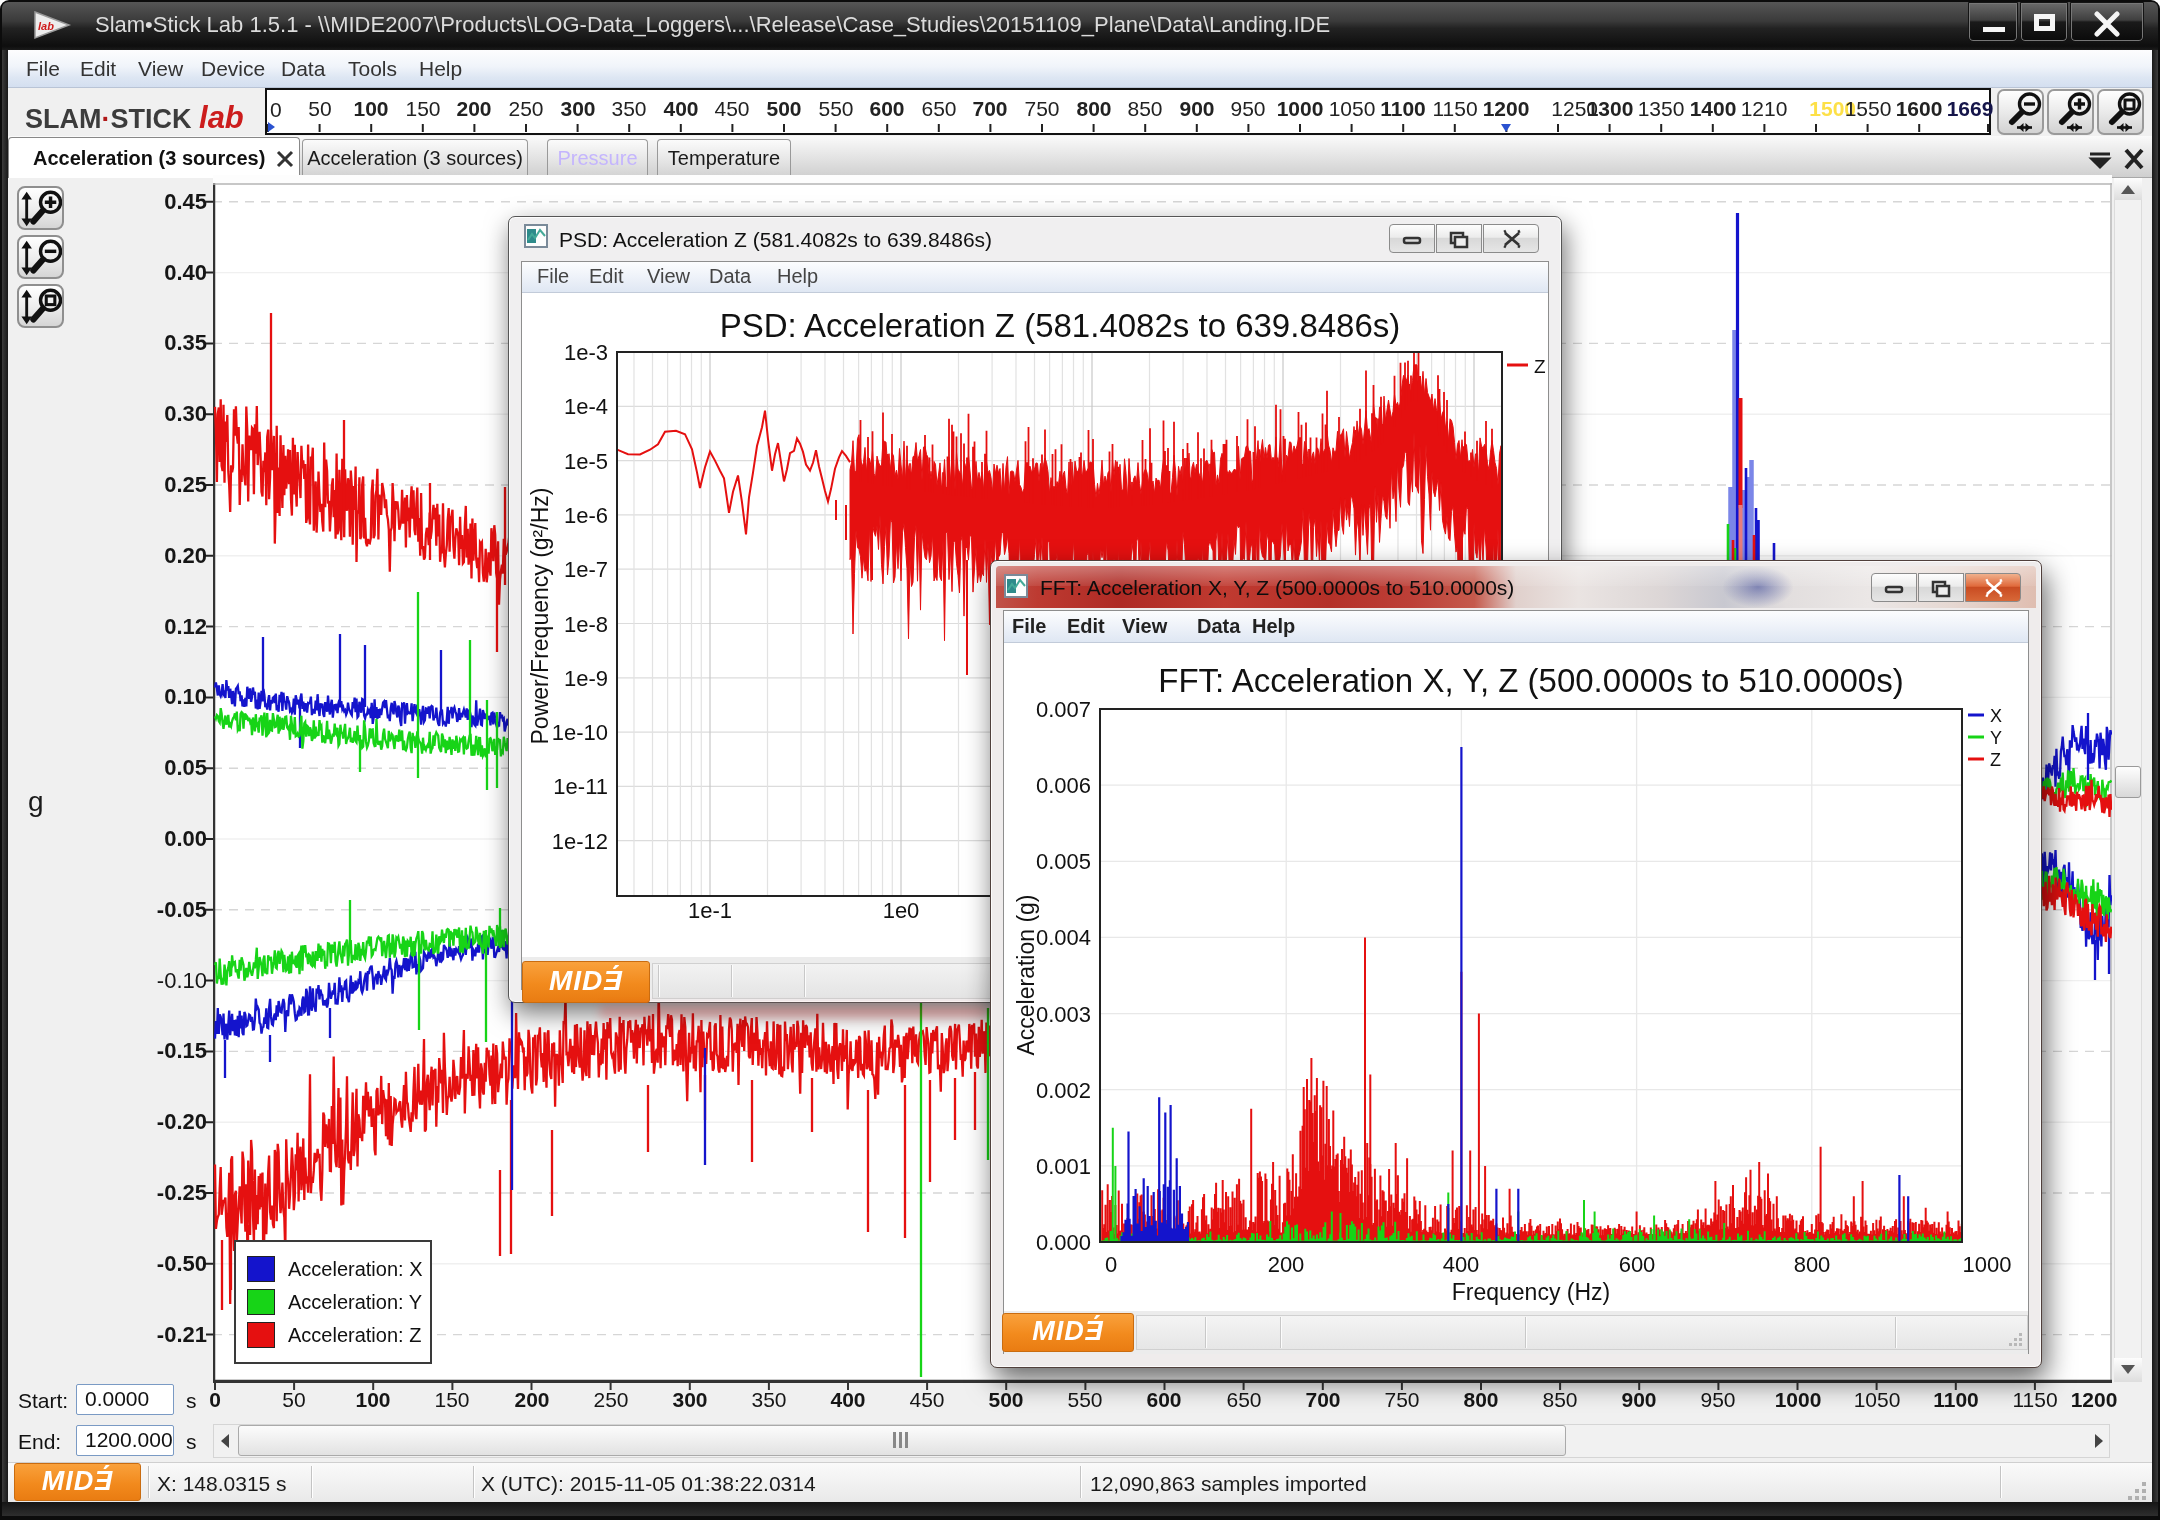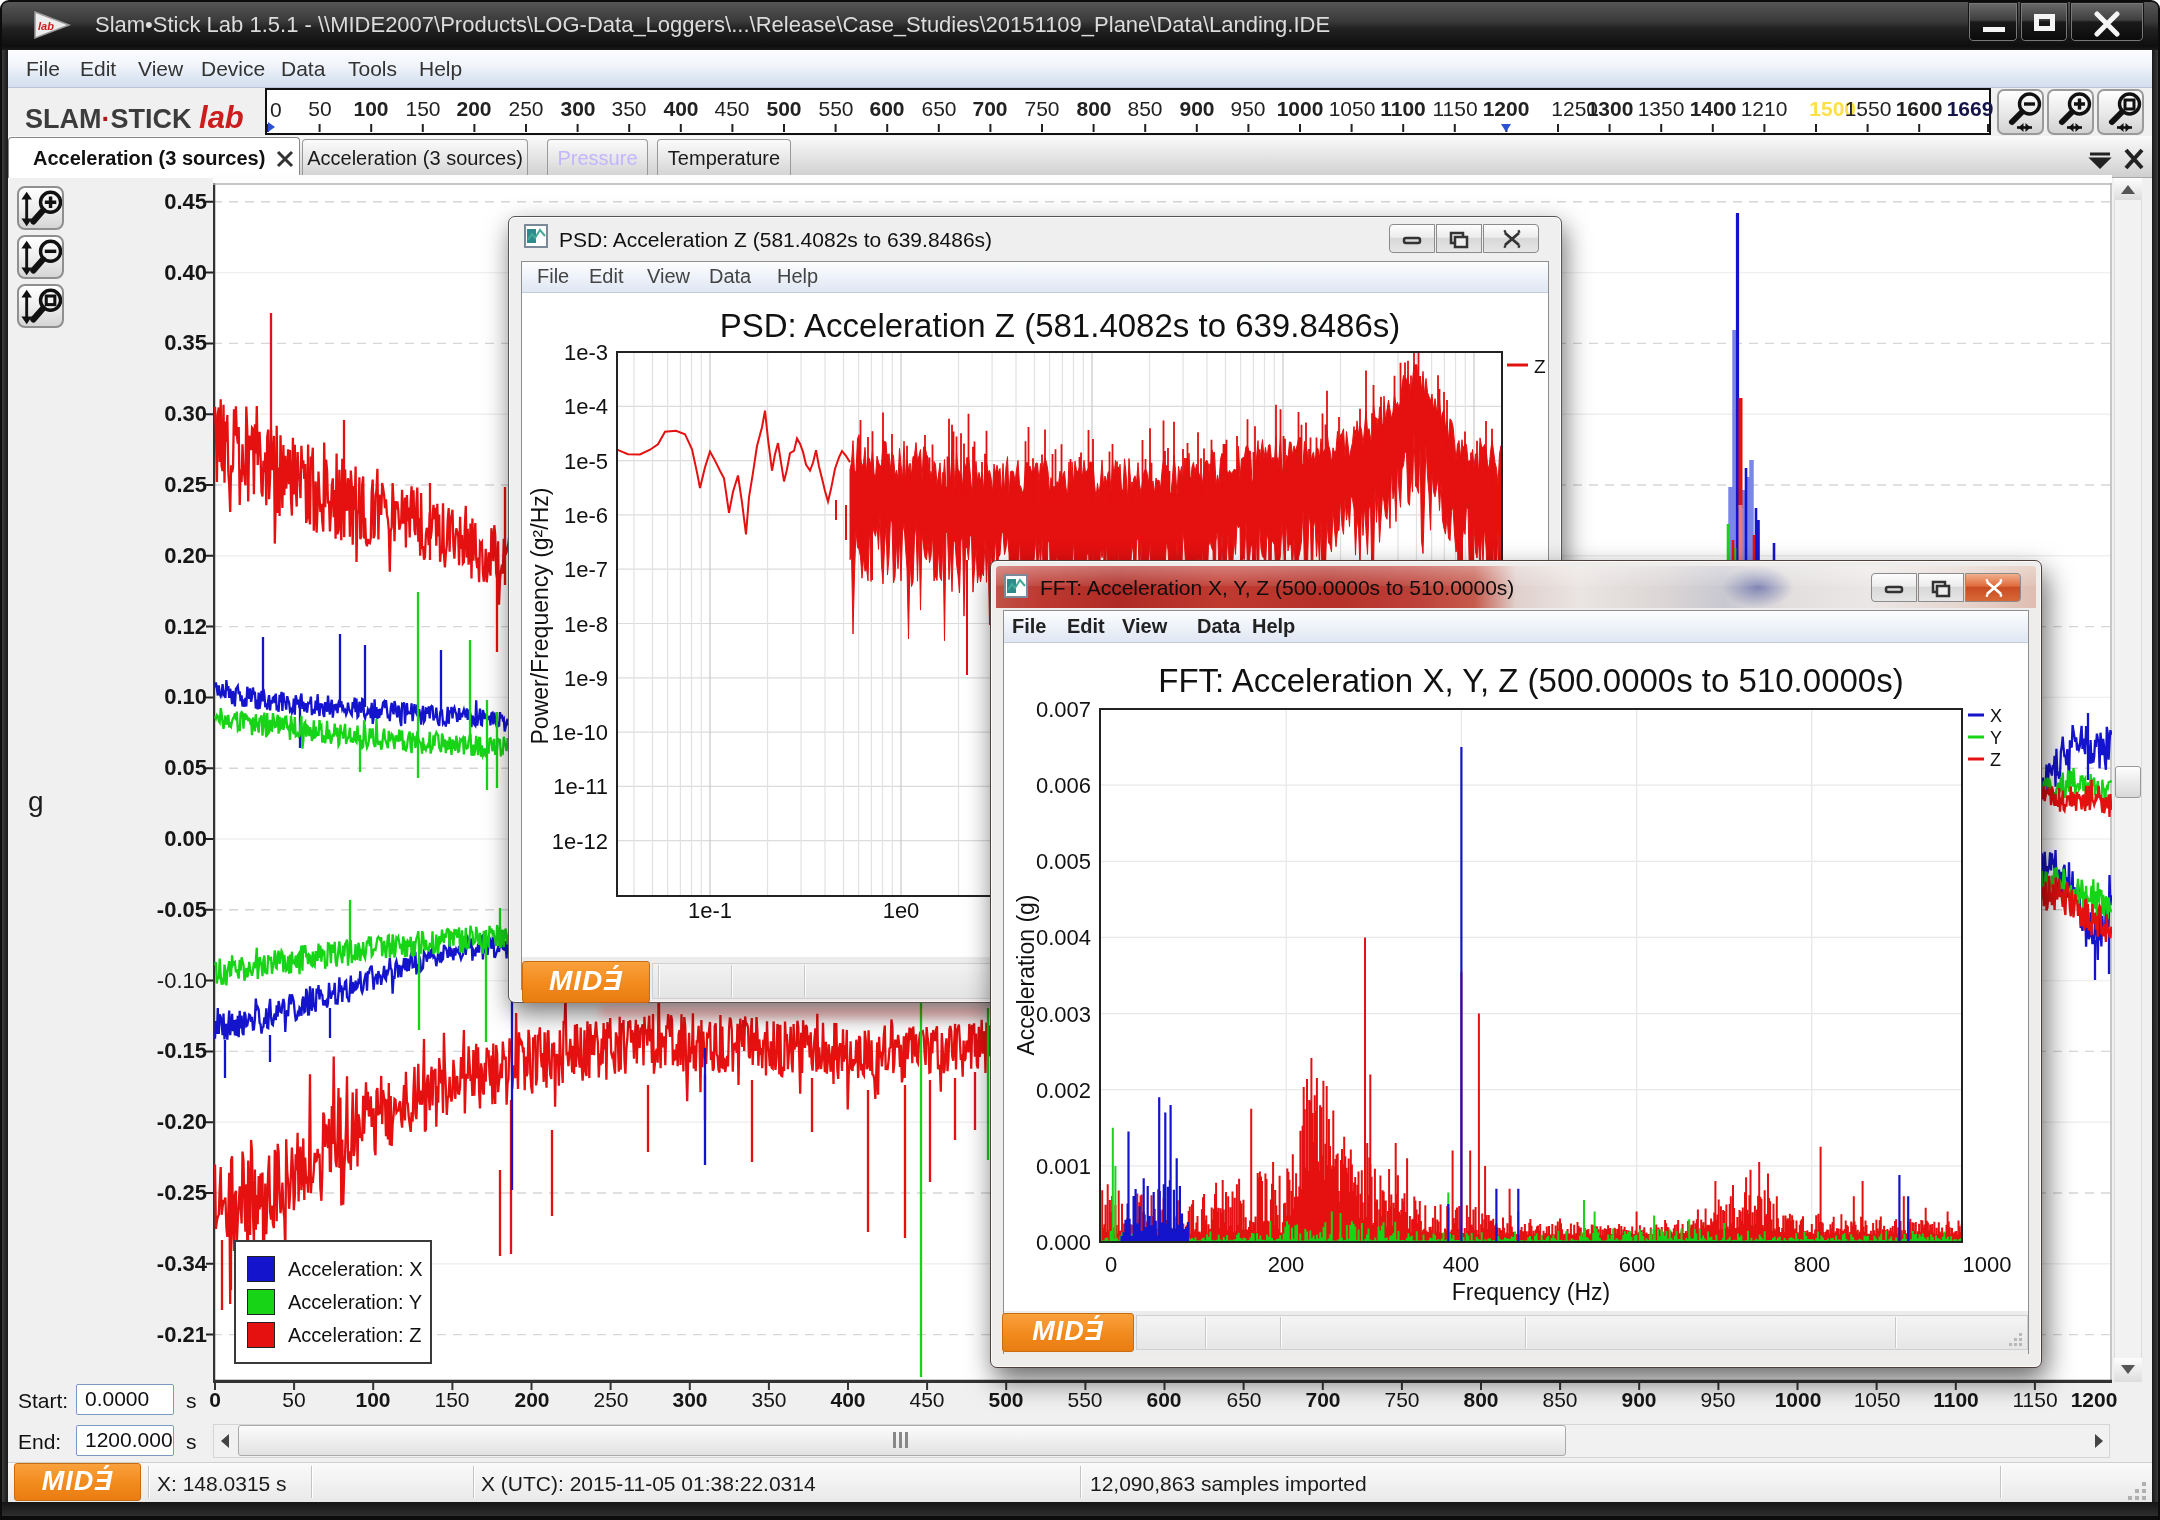--- a/index.html
+++ b/index.html
@@ -157,21 +157,21 @@
 <div class="lbl" style="left:120px;top:543px;width:87px;text-align:right;font-size:22px;font-weight:700;color:#161616">0.20</div>
 <div class="lbl" style="left:120px;top:614px;width:87px;text-align:right;font-size:22px;font-weight:700;color:#161616">0.12</div>
 <div class="lbl" style="left:120px;top:684px;width:87px;text-align:right;font-size:22px;font-weight:700;color:#161616">0.10</div>
 <div class="lbl" style="left:120px;top:755px;width:87px;text-align:right;font-size:22px;font-weight:700;color:#161616">0.05</div>
 <div class="lbl" style="left:120px;top:826px;width:87px;text-align:right;font-size:22px;font-weight:700;color:#161616">0.00</div>
 <div class="lbl" style="left:120px;top:897px;width:87px;text-align:right;font-size:22px;font-weight:700;color:#161616">-0.05</div>
 <div class="lbl" style="left:120px;top:968px;width:87px;text-align:right;font-size:22px;font-weight:400;color:#161616">-0.10</div>
 <div class="lbl" style="left:120px;top:1038px;width:87px;text-align:right;font-size:22px;font-weight:700;color:#161616">-0.15</div>
 <div class="lbl" style="left:120px;top:1109px;width:87px;text-align:right;font-size:22px;font-weight:700;color:#161616">-0.20</div>
 <div class="lbl" style="left:120px;top:1180px;width:87px;text-align:right;font-size:22px;font-weight:700;color:#161616">-0.25</div>
-<div class="lbl" style="left:120px;top:1251px;width:87px;text-align:right;font-size:22px;font-weight:700;color:#161616">-0.34</div>
+<div class="lbl" style="left:120px;top:1251px;width:87px;text-align:right;font-size:22px;font-weight:700;color:#161616">-0.50</div>
 <div class="lbl" style="left:120px;top:1322px;width:87px;text-align:right;font-size:22px;font-weight:700;color:#161616">-0.21</div>
 <div class="lbl" style="left:175px;top:1390px;width:80px;text-align:center;font-size:21px;font-weight:700;color:#161616">0</div>
 <div class="lbl" style="left:254px;top:1390px;width:80px;text-align:center;font-size:21px;font-weight:400;color:#161616">50</div>
 <div class="lbl" style="left:333px;top:1390px;width:80px;text-align:center;font-size:21px;font-weight:700;color:#161616">100</div>
 <div class="lbl" style="left:412px;top:1390px;width:80px;text-align:center;font-size:21px;font-weight:400;color:#161616">150</div>
 <div class="lbl" style="left:492px;top:1390px;width:80px;text-align:center;font-size:21px;font-weight:700;color:#161616">200</div>
 <div class="lbl" style="left:571px;top:1390px;width:80px;text-align:center;font-size:21px;font-weight:400;color:#161616">250</div>
 <div class="lbl" style="left:650px;top:1390px;width:80px;text-align:center;font-size:21px;font-weight:700;color:#161616">300</div>
 <div class="lbl" style="left:729px;top:1390px;width:80px;text-align:center;font-size:21px;font-weight:400;color:#161616">350</div>
 <div class="lbl" style="left:808px;top:1390px;width:80px;text-align:center;font-size:21px;font-weight:700;color:#161616">400</div>

